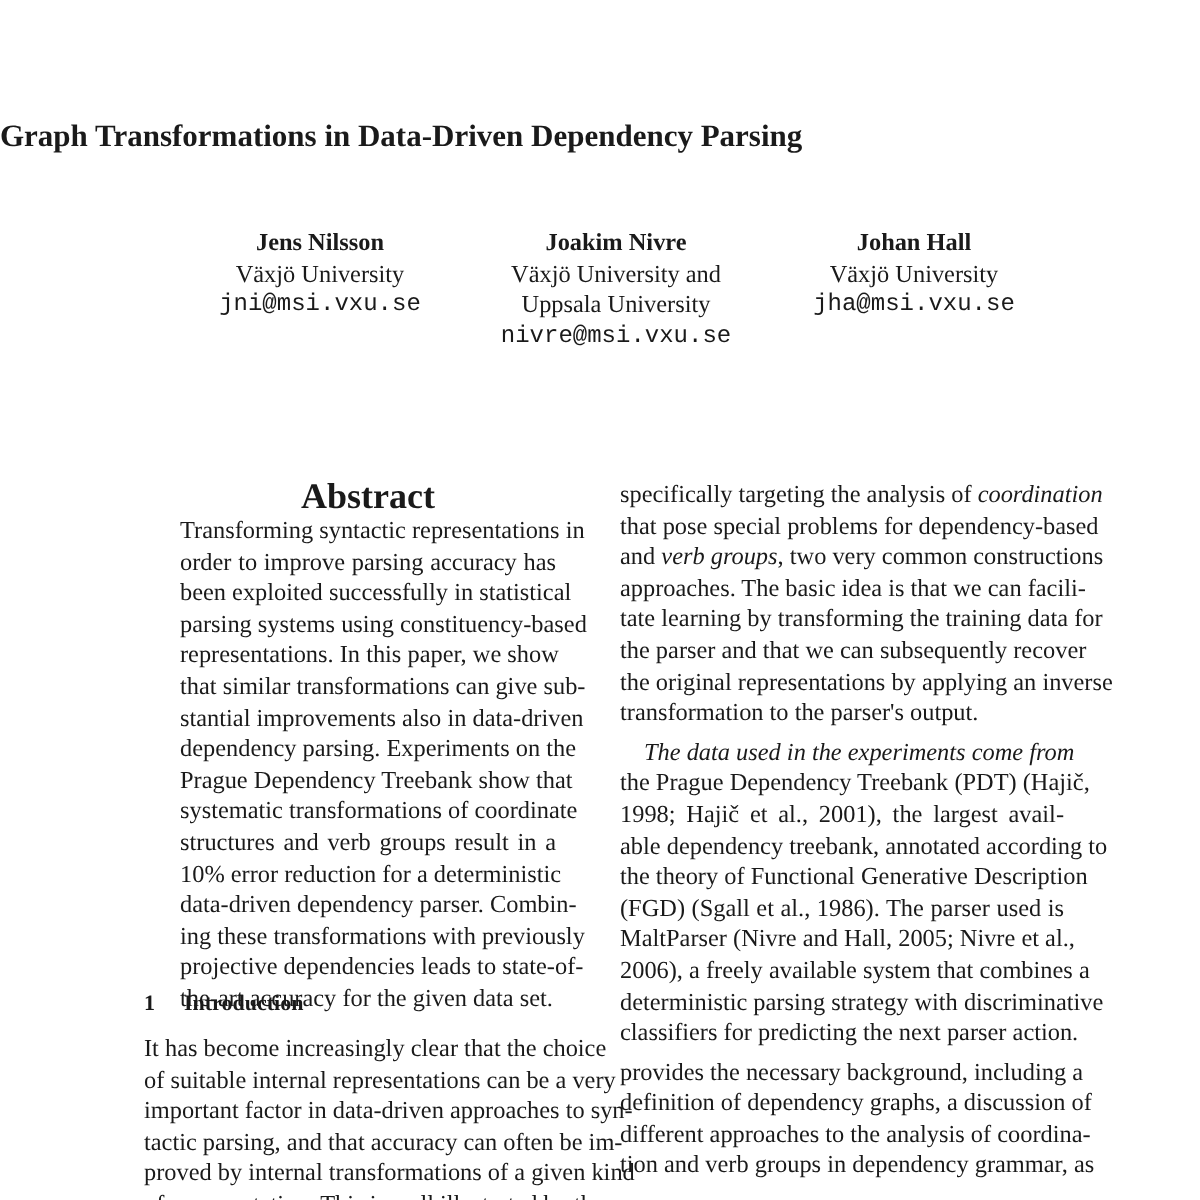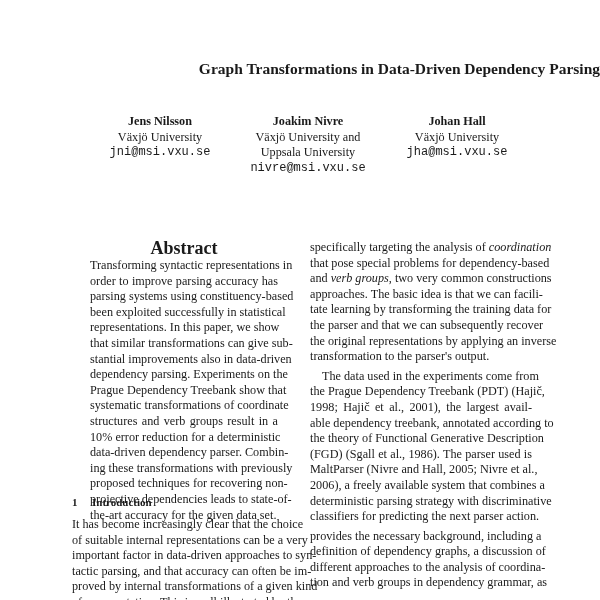--- a/index.html
+++ b/index.html
@@ -1,36 +1,36 @@
 <!DOCTYPE html>
 <html><head>
 <meta charset="utf-8">
 <style>
   html, body { margin:0; padding:0; background:#ffffff; }
   body { width:600px; height:600px; overflow:hidden; position:relative;
          font-family:"Liberation Serif", "DejaVu Serif", serif; color:#1a1a1a; }
-  .title { position:absolute; top:60px; left:0; width:600px; text-align:right;
+  .title { position:absolute; top:60px; left:0; width:600px; text-align:left;
            font-weight:bold; font-size:15.5px; letter-spacing:0px; }
   .author { position:absolute; top:114px; text-align:center; font-size:12.2px; line-height:15.5px; }
   .author .name { font-weight:bold; }
   .author .email { font-family:"Liberation Mono", "DejaVu Sans Mono", monospace; font-size:12px; }
   #a1 { left:85px; width:150px; }
   #a2 { left:228px; width:160px; }
   #a3 { left:382px; width:150px; }
   .abs-head { position:absolute; top:238px; left:90px; width:188px; text-align:center;
               font-weight:bold; font-size:18px; }
   .para { position:absolute; font-size:12.2px; line-height:15.6px; text-align:justify; }
   .para .ln { display:block; white-space:nowrap; text-align:justify; text-align-last:justify; height:15.6px; }
   .para .ln.last { text-align-last:left; }
   #abstract { top:258px; left:90px; width:188px; }
   .sec-head { position:absolute; top:496px; left:72px; font-weight:bold; font-size:11px; }
   .sec-head .num { display:inline-block; width:20px; }
   #intro { top:517px; left:72px; width:225px; }
   #rightcol { top:240px; left:310px; width:222px; }
-  .indent { padding-left:12px; }
+  .indent { padding-left:12px;font-style:italic; }
   .gap { height:4px; display:block; }
   i { font-style:italic; }
 </style>
 </head>
 <body>
 
 <div class="title">Graph Transformations in Data-Driven Dependency Parsing</div>
 
 <div class="author" id="a1">
   <div class="name">Jens Nilsson</div>
@@ -46,33 +46,32 @@
 <div class="author" id="a3">
   <div class="name">Johan Hall</div>
   <div>Växjö University</div>
   <div class="email">jha@msi.vxu.se</div>
 </div>
 
 <div class="abs-head">Abstract</div>
 <div class="para" id="abstract">
   <span class="ln">Transforming syntactic representations in</span>
   <span class="ln">order to improve parsing accuracy has</span>
+  <span class="ln">been exploited successfully in statistical</span>
   <span class="ln">parsing systems using constituency-based</span>
-  <span class="ln">been exploited successfully in statistical</span>
   <span class="ln">representations.  In this paper, we show</span>
   <span class="ln">that similar transformations can give sub-</span>
   <span class="ln">stantial improvements also in data-driven</span>
   <span class="ln">dependency parsing.  Experiments on the</span>
   <span class="ln">Prague Dependency Treebank show that</span>
   <span class="ln">systematic transformations of coordinate</span>
   <span class="ln">structures and verb groups result in a</span>
   <span class="ln">10% error reduction for a deterministic</span>
   <span class="ln">data-driven dependency parser.  Combin-</span>
   <span class="ln">ing these transformations with previously</span>
-  <span class="ln">proposed techniques for recovering non-</span>
   <span class="ln">projective dependencies leads to state-of-</span>
   <span class="ln last">the-art accuracy for the given data set.</span>
 </div>
 
 <div class="sec-head">
   <span class="num">1</span><span>Introduction</span>
 </div>
 <div class="para" id="intro">
   <span class="ln">It has become increasingly clear that the choice</span>
   <span class="ln">of suitable internal representations can be a very</span>

